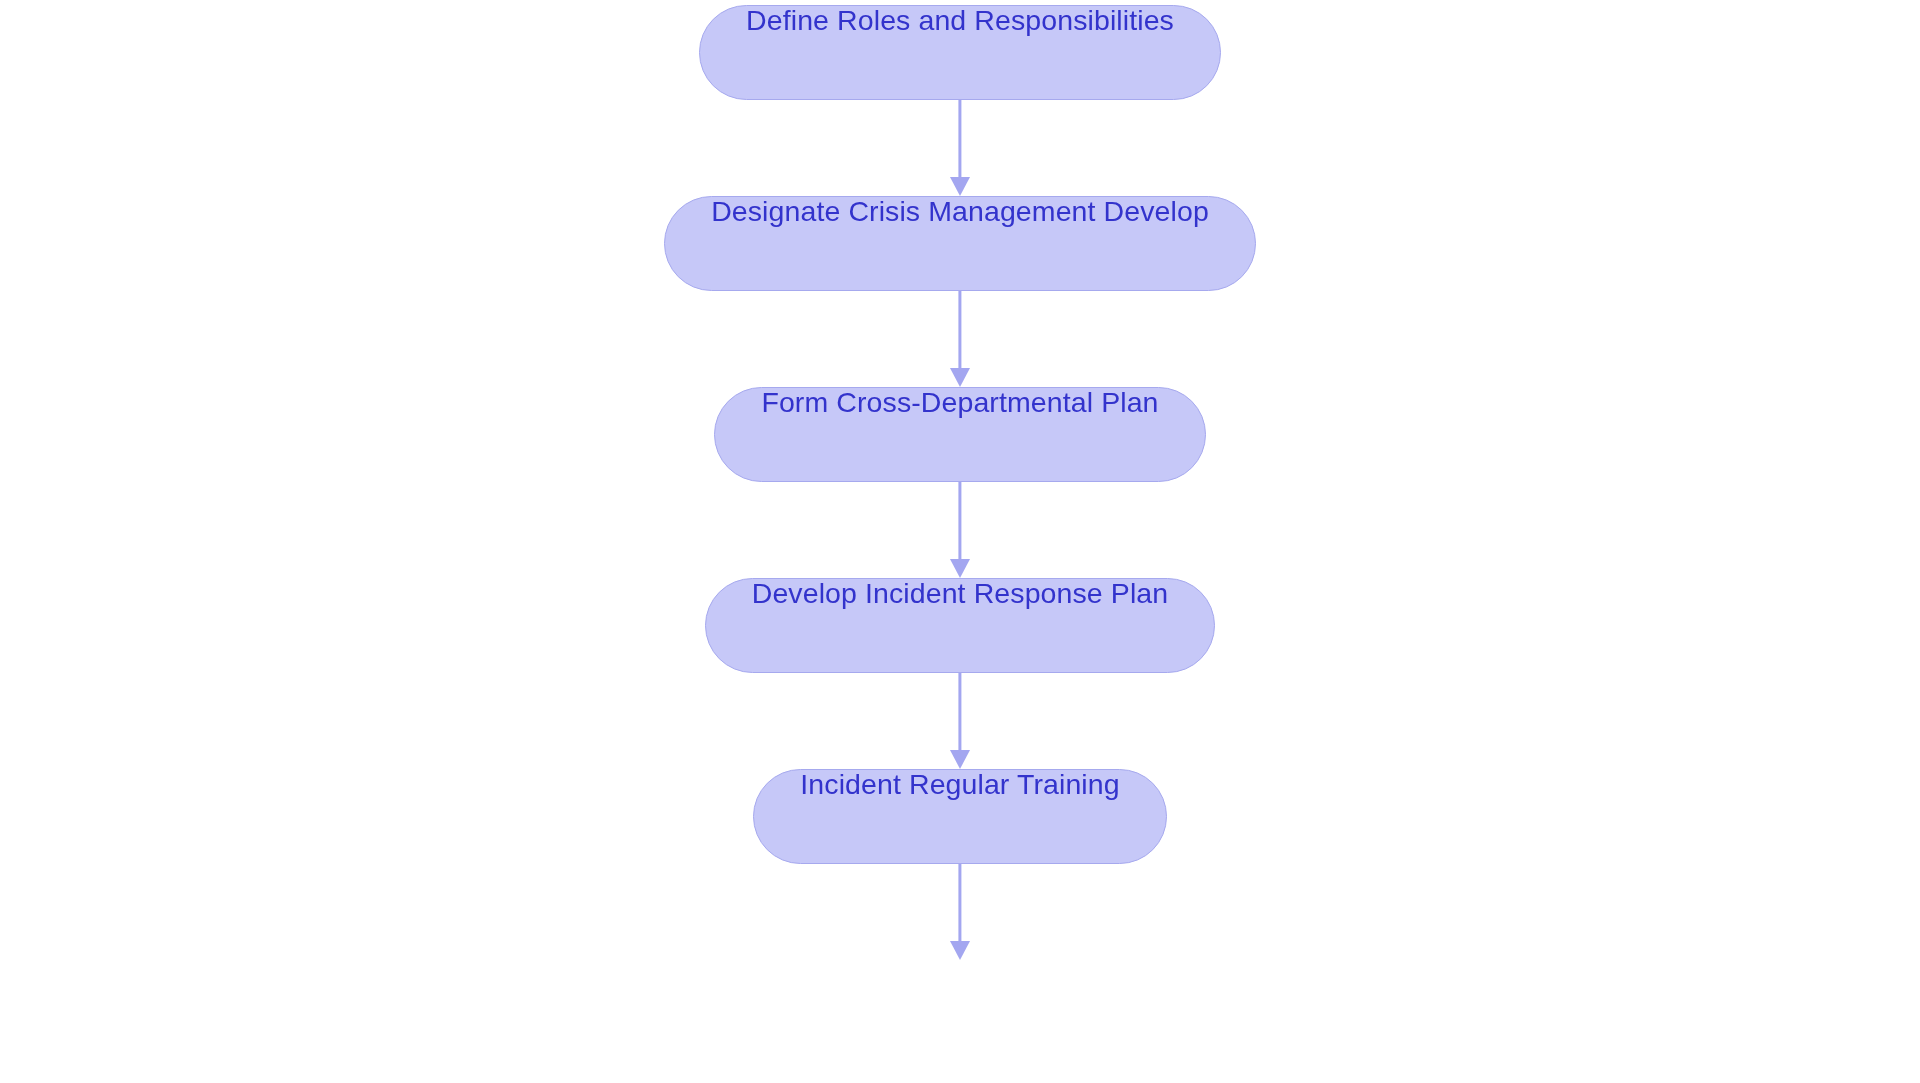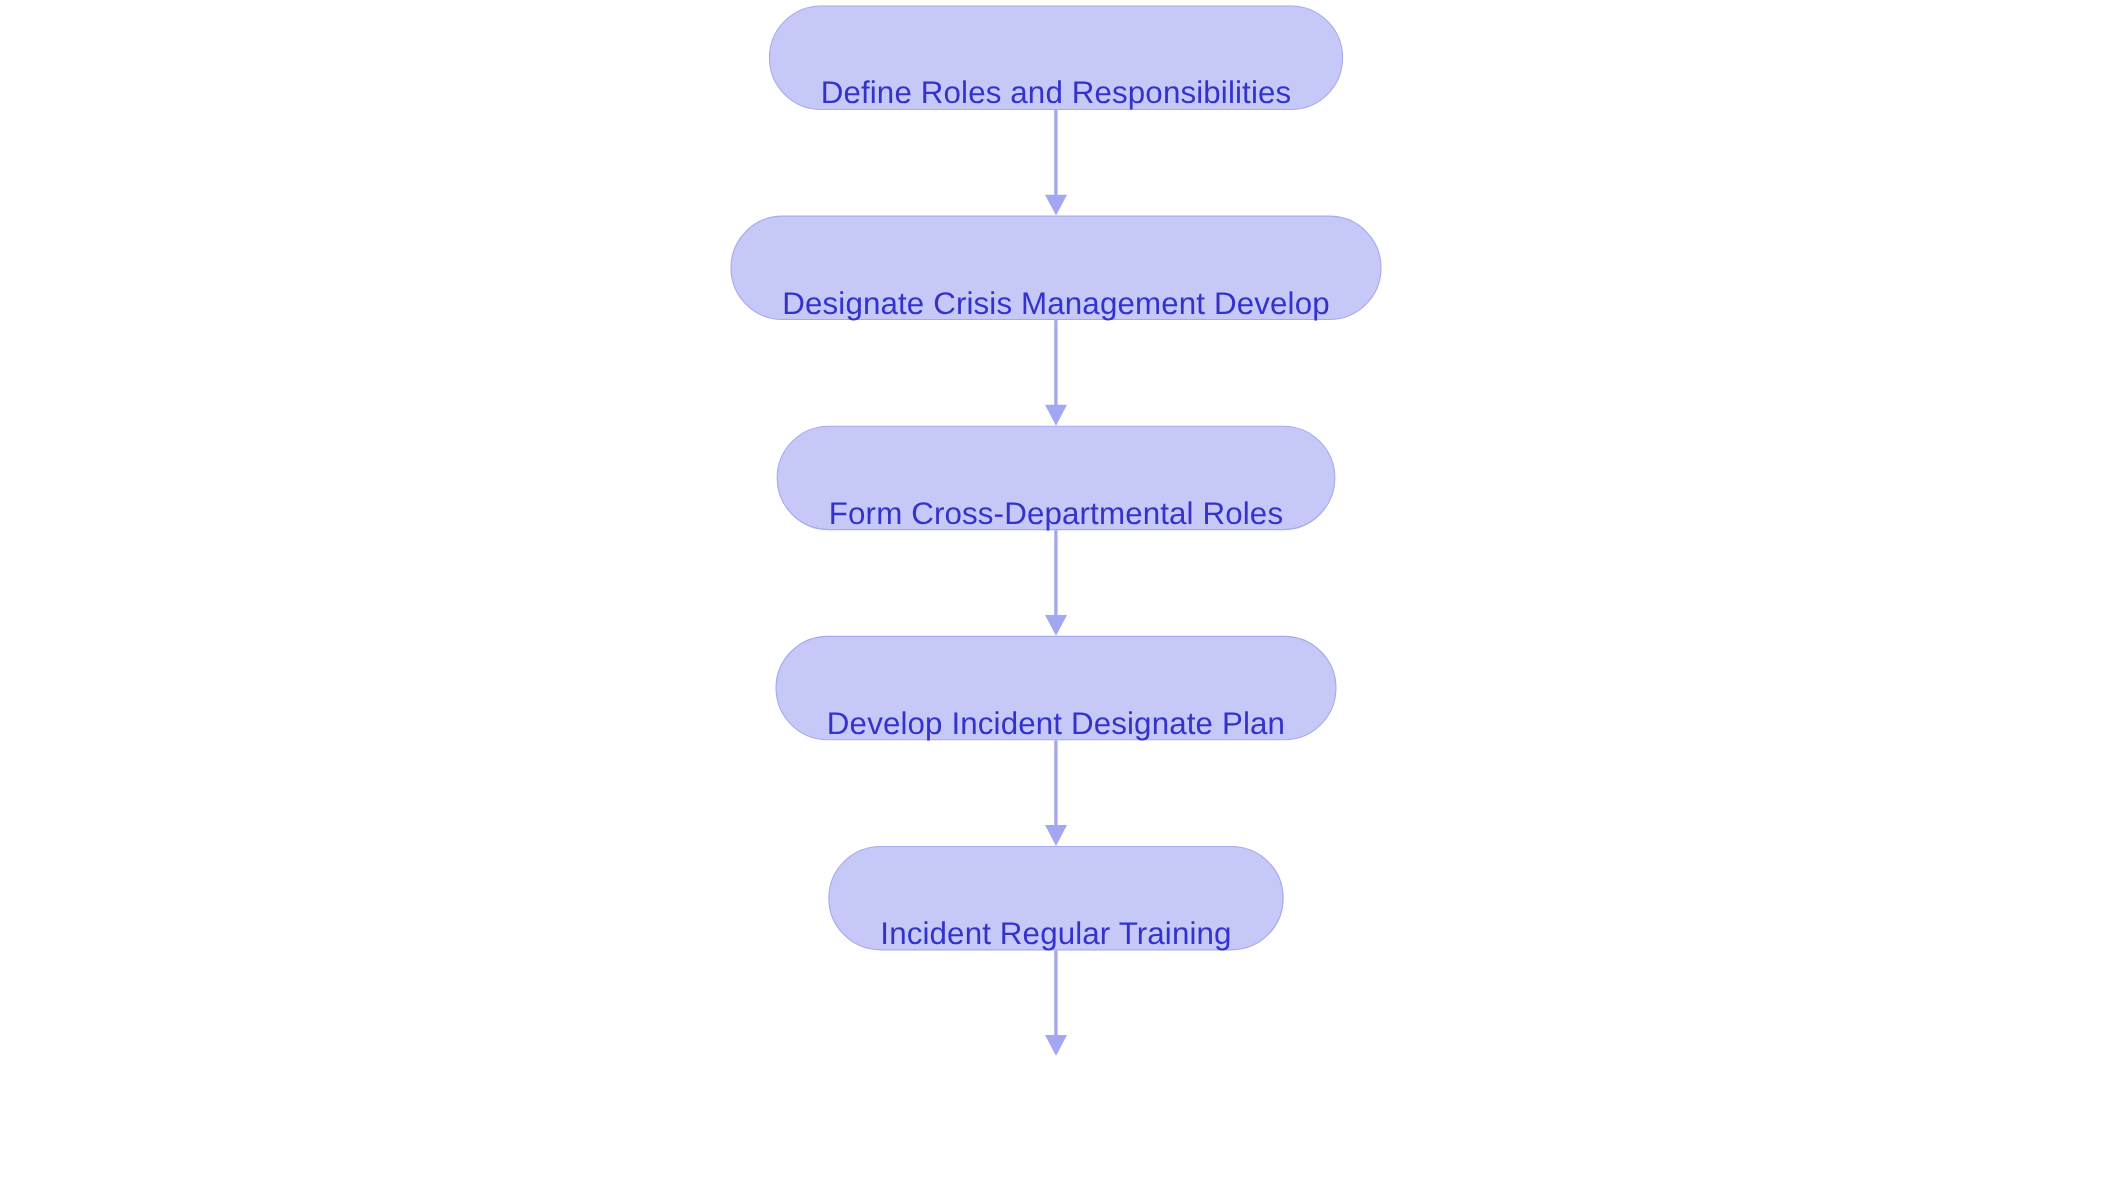--- a/index.html
+++ b/index.html
@@ -34,21 +34,21 @@
     justify-content: flex-start;
   }
 
   .flow-node {
     box-sizing: border-box;
     height: 95px;
     border-radius: 48px;
     background: #c6c8f8;
     border: 1.4px solid #a6a9ee;
     display: flex;
-    align-items: flex-end;
+    align-items: flex-start;
     justify-content: center;
     padding: 0 46px;
     flex: 0 0 auto;
   }
 
   .flow-node-label {
     color: #3333cc;
     font-size: 28.5px;
     line-height: 1;
     white-space: nowrap;
@@ -107,30 +107,30 @@
     <div class="flow-node">
       <span class="flow-node-label">Designate Crisis Management Develop</span>
     </div>
 
     <div class="flow-connector">
       <div class="connector-stem"></div>
       <div class="connector-head"></div>
     </div>
 
     <div class="flow-node">
-      <span class="flow-node-label">Form Cross-Departmental Roles</span>
+      <span class="flow-node-label">Form Cross-Departmental Plan</span>
     </div>
 
     <div class="flow-connector">
       <div class="connector-stem"></div>
       <div class="connector-head"></div>
     </div>
 
     <div class="flow-node">
-      <span class="flow-node-label">Develop Incident Designate Plan</span>
+      <span class="flow-node-label">Develop Incident Response Plan</span>
     </div>
 
     <div class="flow-connector">
       <div class="connector-stem"></div>
       <div class="connector-head"></div>
     </div>
 
     <div class="flow-node">
       <span class="flow-node-label">Incident Regular Training</span>
     </div>

